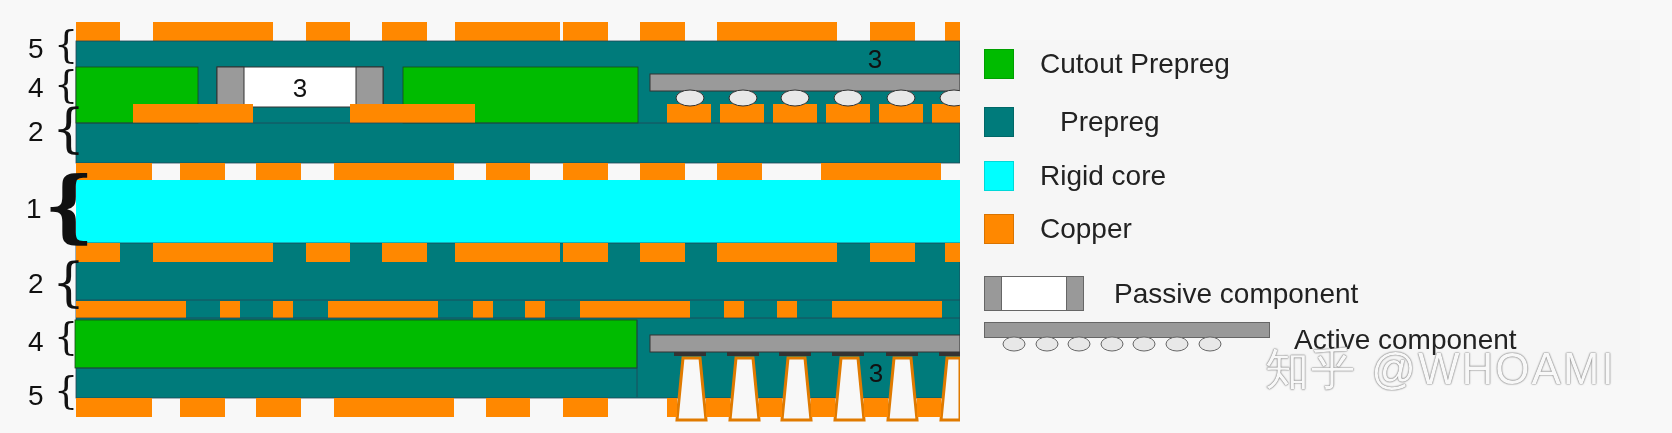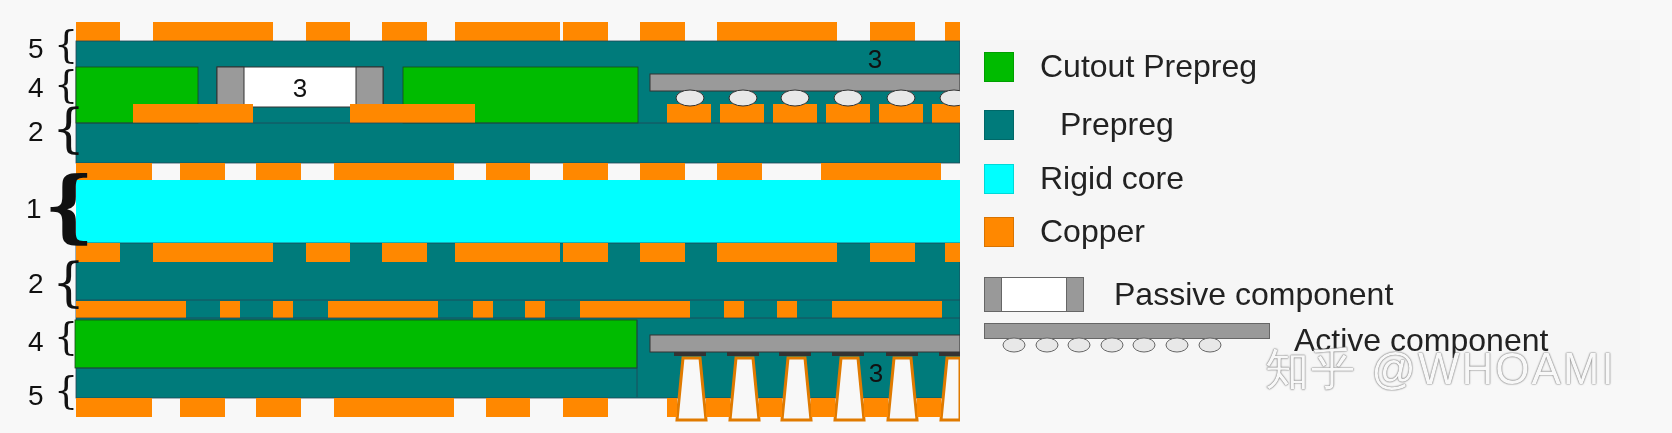--- a/index.html
+++ b/index.html
@@ -1,21 +1,21 @@
 <!DOCTYPE html>
 <html><head>
 <meta charset="utf-8">
 <style>
   html, body { margin: 0; padding: 0; }
   body { width: 1672px; height: 433px; background: #f8f8f8; position: relative; overflow: hidden; font-family: "Liberation Sans", sans-serif; }
   #diagram { position: absolute; left: 0; top: 0; width: 960px; height: 433px; }
   #legend { position: absolute; left: 960px; top: 40px; width: 680px; height: 340px; background: #f6f6f6; }
   .legend-item { position: absolute; left: 24px; display: flex; align-items: center; }
   .swatch { width: 30px; height: 30px; margin-right: 26px; box-sizing: border-box; border: 1px solid rgba(0,0,0,0.15); }
-  .legend-label { font-size: 32px; color: #222; }
+  .legend-label { font-size: 28px; color: #222; }
   .brace-label { position: absolute; font-size: 28px; color: #111; }
   .brace { position: absolute; font-size: 40px; color: #111; font-family: "DejaVu Serif", serif; transform-origin: left center; }
   .watermark { position: absolute; left: 1265px; top: 340px; font-size: 44px; color: rgba(255,255,255,0.95); text-shadow: 0 0 2px #777, 0 0 1px #555; letter-spacing: 2px; }
 </style>
 </head>
 <body>
 
 <div id="diagram">
   <svg width="960" height="433" viewBox="0 0 960 433">
 

